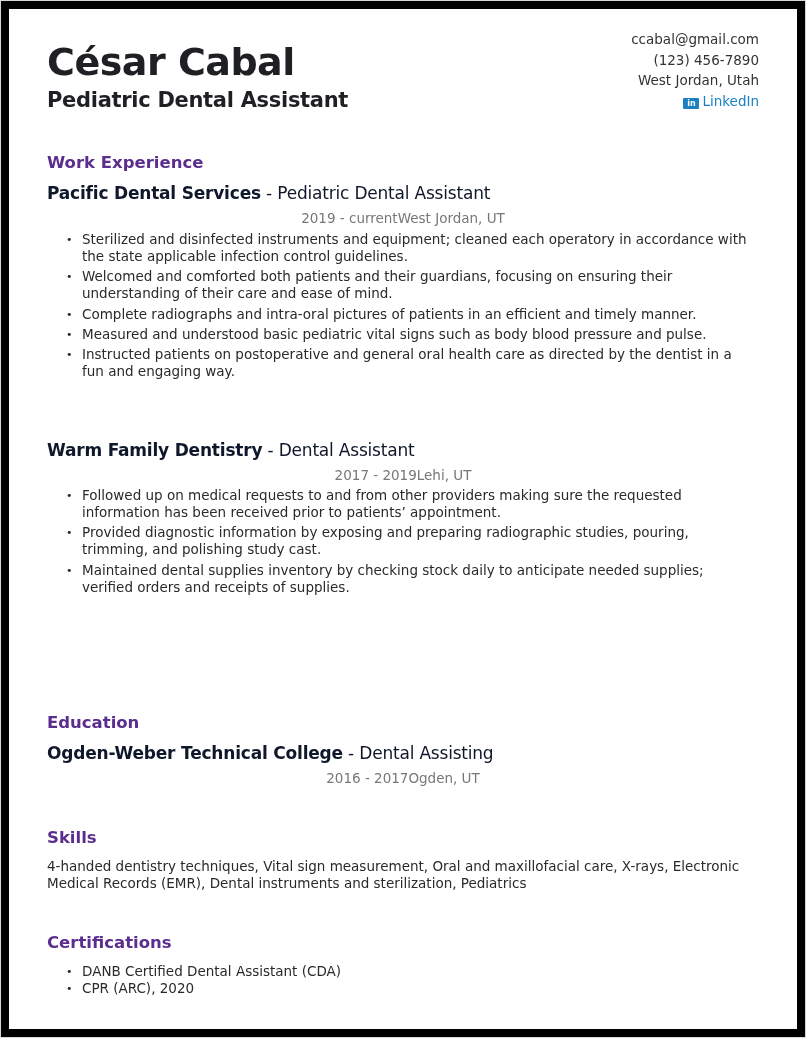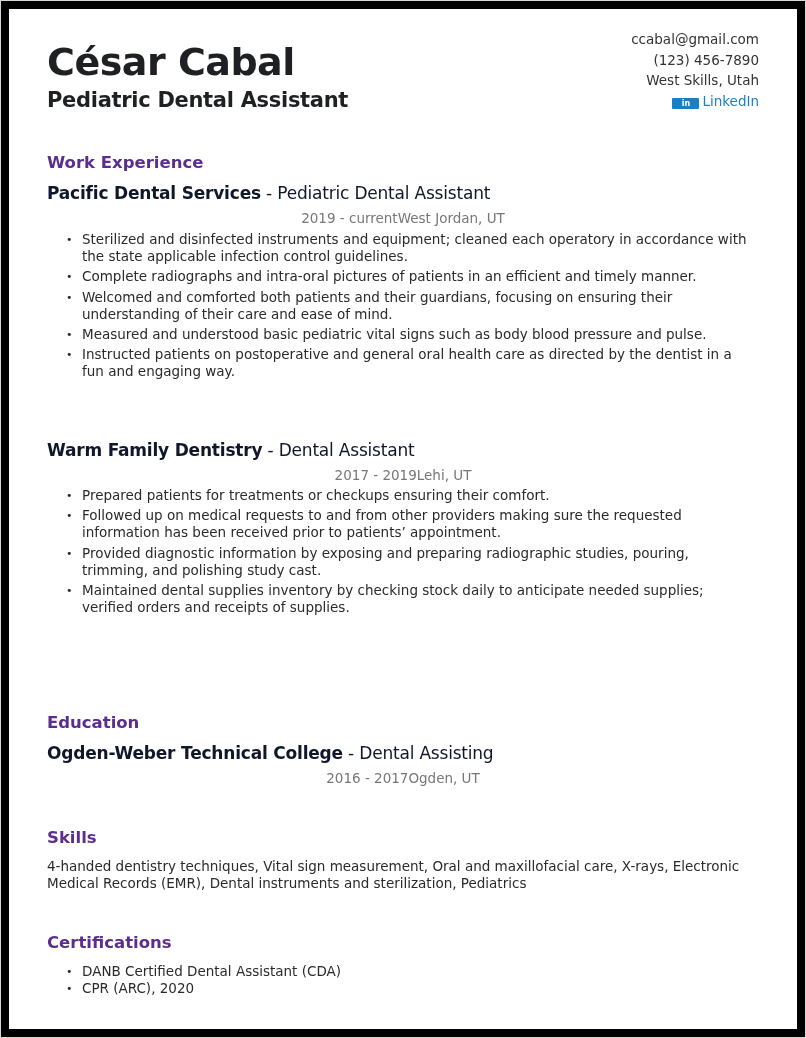--- a/index.html
+++ b/index.html
@@ -33,21 +33,21 @@
       letter-spacing: -0.3px;
       line-height: 28px;
     }
     .contact {
       position: absolute; right: 47px; top: 29px;
       text-align: right; font-size: 13.5px; color: #333;
       line-height: 20.5px;
     }
     .contact .link { color: #1b7fc4; }
     .li-icon {
-      display: inline-block; width: 27px; height: 11px;
+      display: inline-block; width: 16px; height: 11px;
       background: #1b7fc4; color: #fff; font-size: 8px; font-weight: bold;
       line-height: 11px; text-align: center; border-radius: 1px;
       vertical-align: 0px; margin-right: 3px;
     }
     .section-title {
       position: absolute; left: 47px;
       font-weight: bold; font-size: 16.5px; color: #5b2d8e;
       line-height: 22px;
     }
     .entry-head {
@@ -83,46 +83,45 @@
 <div class="frame">
   <div class="page"></div>
 </div>
 
 <div class="header-name">César Cabal</div>
 <div class="header-title">Pediatric Dental Assistant</div>
 
 <div class="contact">
   <div>ccabal@gmail.com</div>
   <div>(123) 456-7890</div>
-  <div>West Skills, Utah</div>
+  <div>West Jordan, Utah</div>
   <div class="link"><span class="li-icon">in</span><span>LinkedIn</span></div>
 </div>
 
 <div class="section-title" style="top:152px">Work Experience</div>
 
 <div class="entry-head" style="top:181px"><span class="org">Pacific Dental Services</span><span class="role"> - </span><span class="role">Pediatric Dental Assistant</span></div>
 <div class="meta" style="top:209px">
   <span>2019 - current</span>
   <span>West Jordan, UT</span>
 </div>
 <ul class="bullets" style="top:231px">
   <li>Sterilized and disinfected instruments and equipment; cleaned each operatory in accordance with the state applicable infection control guidelines.</li>
+  <li>Welcomed and comforted both patients and their guardians, focusing on ensuring their understanding of their care and ease of mind.</li>
   <li>Complete radiographs and intra-oral pictures of patients in an efficient and timely manner.</li>
-  <li>Welcomed and comforted both patients and their guardians, focusing on ensuring their understanding of their care and ease of mind.</li>
   <li>Measured and understood basic pediatric vital signs such as body blood pressure and pulse.</li>
   <li>Instructed patients on postoperative and general oral health care as directed by the dentist in a fun and engaging way.</li>
 </ul>
 
 <div class="entry-head" style="top:438px"><span class="org">Warm Family Dentistry</span><span class="role"> - </span><span class="role">Dental Assistant</span></div>
 <div class="meta" style="top:466px">
   <span>2017 - 2019</span>
   <span>Lehi, UT</span>
 </div>
 <ul class="bullets" style="top:487px">
-  <li>Prepared patients for treatments or checkups ensuring their comfort.</li>
   <li>Followed up on medical requests to and from other providers making sure the requested information has been received prior to patients’ appointment.</li>
   <li>Provided diagnostic information by exposing and preparing radiographic studies, pouring, trimming, and polishing study cast.</li>
   <li>Maintained dental supplies inventory by checking stock daily to anticipate needed supplies; verified orders and receipts of supplies.</li>
 </ul>
 
 <div class="section-title" style="top:712px">Education</div>
 <div class="entry-head" style="top:741px"><span class="org">Ogden-Weber Technical College</span><span class="role"> - </span><span class="role">Dental Assisting</span></div>
 <div class="meta" style="top:769px">
   <span>2016 - 2017</span>
   <span>Ogden, UT</span>

